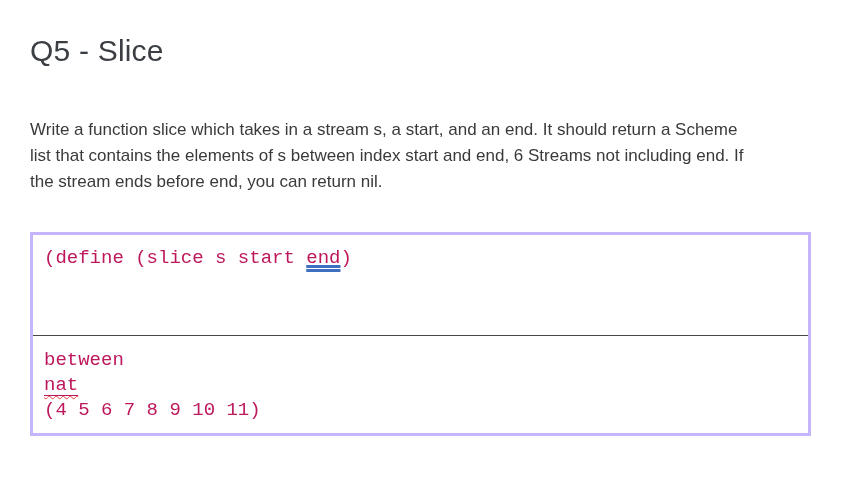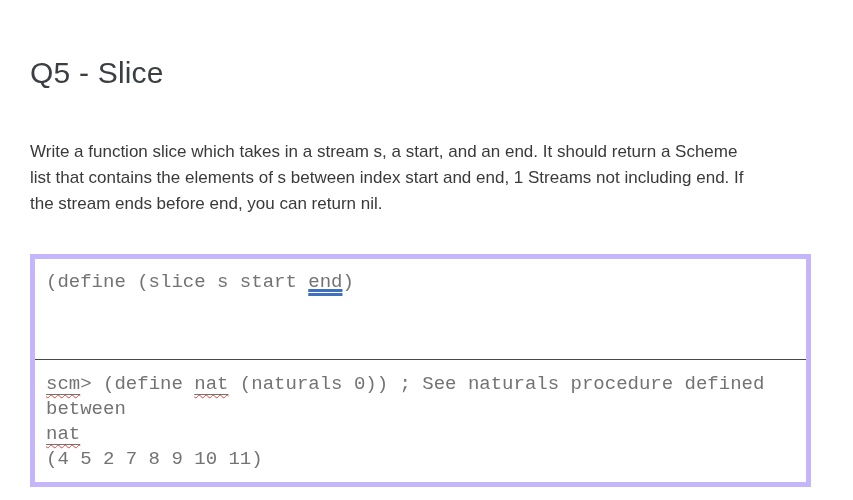--- a/index.html
+++ b/index.html
@@ -12,42 +12,42 @@
     height: 500px;
     overflow: hidden;
     font-family: "Liberation Sans", sans-serif;
     color: #3a3a3a;
   }
   .page {
     padding: 20px 40px 0 30px;
     box-sizing: border-box;
   }
   .page-title {
-    margin: 36px 0 0 0;
+    margin: 14px 0 0 0;
     font-size: 30px;
     line-height: 34px;
     font-weight: 400;
     color: #3b3e43;
     letter-spacing: 0.2px;
   }
   .task-description {
     margin: 49px 0 0 0;
     width: 725px;
     font-size: 17px;
     line-height: 26px;
     color: #3a3a3a;
   }
   .code-box {
     margin-top: 37px;
     width: 781px;
     box-sizing: border-box;
-    border: 5px solid #c4b5fd;
+    border: 3px solid #c4b5fd;
     font-family: "Liberation Mono", monospace;
     font-size: 19px;
-    color: #737373;
+    color: #be185d;
     background: #ffffff;
   }
   .code-section-definition {
     box-sizing: border-box;
     height: 101px;
     padding: 11px 11px 0 11px;
     border-bottom: 1px solid #474747;
   }
   .code-section-repl {
     padding: 12px 11px 10px 11px;
@@ -74,29 +74,28 @@
     text-underline-offset: 2px;
   }
 </style>
 </head>
 <body>
 
 <div class="page">
 
   <h1 class="page-title">Q5 - Slice</h1>
 
-  <p class="task-description">Write a function slice which takes in a stream s, a start, and an end. It should return a Scheme list that contains the elements of s between index start and end, 1 Streams not including end. If the stream ends before end, you can return nil.</p>
+  <p class="task-description">Write a function slice which takes in a stream s, a start, and an end. It should return a Scheme list that contains the elements of s between index start and end, 6 Streams not including end. If the stream ends before end, you can return nil.</p>
 
   <div class="code-box">
 
     <div class="code-section-definition">
       <div class="code-line">(define (slice s start <span class="dbl">end</span>)</div>
     </div>
 
     <div class="code-section-repl">
-      <div class="code-line"><span class="sq"><span class="sq-in">scm</span></span>&gt; (define <span class="sq"><span class="sq-in">nat</span></span> (naturals 0)) ; See naturals procedure defined</div>
       <div class="code-line">between</div>
       <div class="code-line"><span class="sq"><span class="sq-in">nat</span></span></div>
-      <div class="code-line">(4 5 2 7 8 9 10 11)</div>
+      <div class="code-line">(4 5 6 7 8 9 10 11)</div>
     </div>
 
   </div>
 </div>
 
 </body></html>

